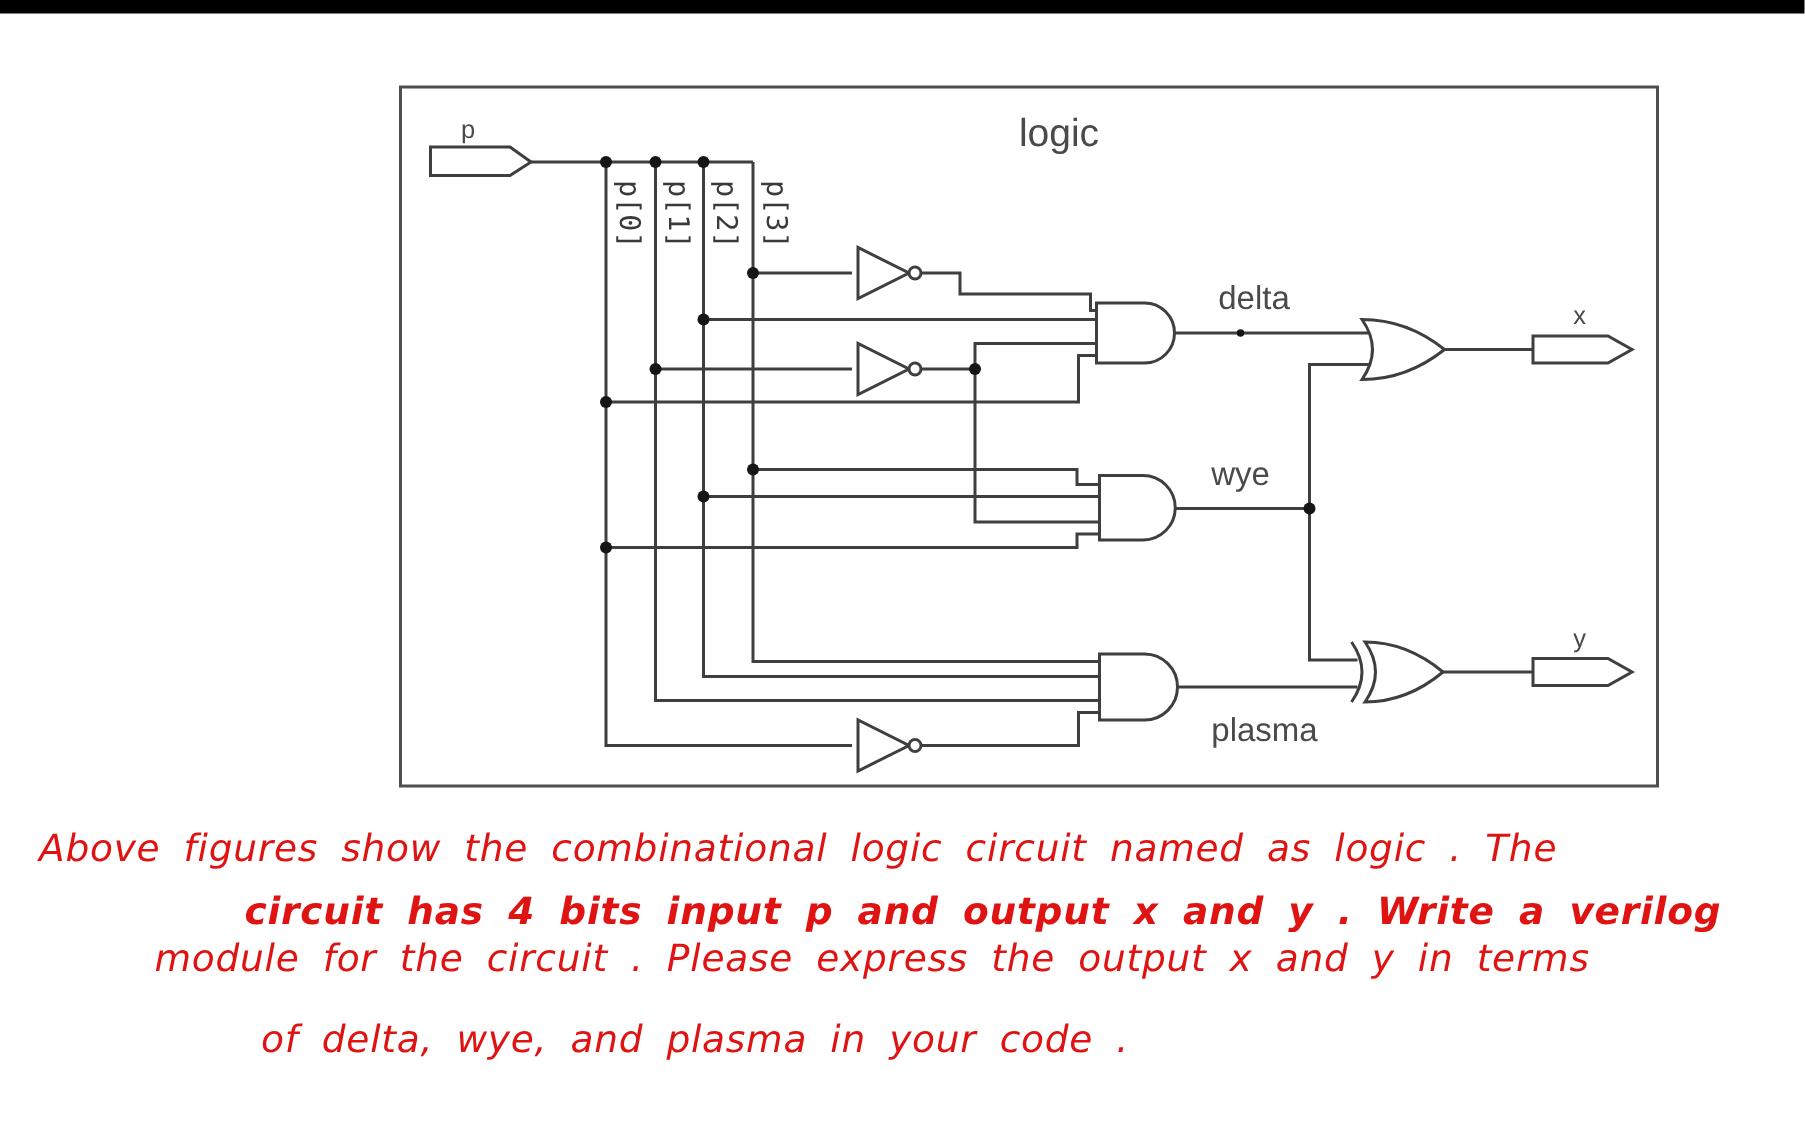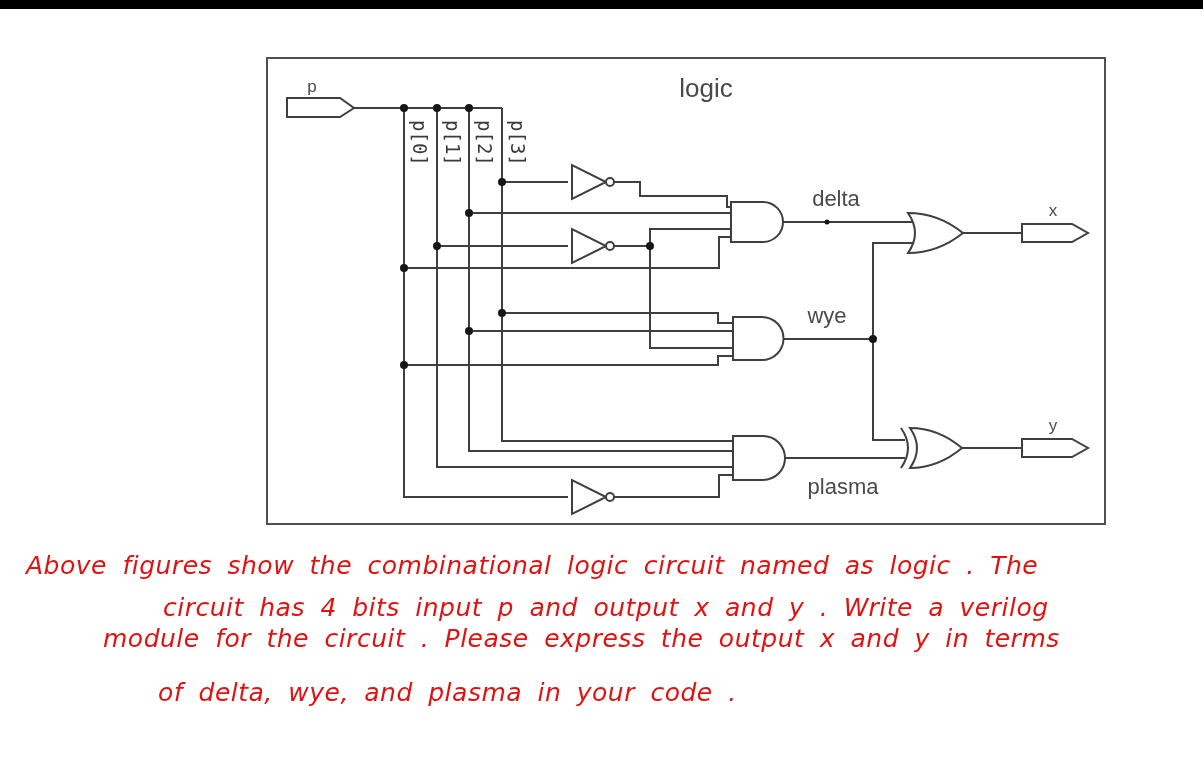--- a/index.html
+++ b/index.html
@@ -14,23 +14,23 @@
   svg .dot{fill:#161616;stroke:none;}
   svg text{font-family:"Liberation Sans", sans-serif;fill:#4a4a4a;}
   svg text.bitlabel{font-family:"DejaVu Sans Mono", monospace;fill:#3a3a3a;font-size:19px;}
   svg text.netlabel{font-size:22px;}
   svg text.portlabel{font-size:17px;}
   svg text.modlabel{font-size:26px;}
   .note-line{position:absolute;color:#e01313;font-family:"DejaVu Sans", sans-serif;
              font-style:italic;font-size:25px;white-space:nowrap;word-spacing:7px;
              letter-spacing:0.5px;}
   .nl1{left:26px;top:551px;}
-  .nl2{left:163px;top:593px;}
+  .nl2{left:163px;top:593px;font-weight:bold;}
   .nl3{left:103px;top:624px;}
-  .nl4{left:158px;top:678px;}
+  .nl4{left:174px;top:678px;}
 </style>
 </head>
 <body>
 
 <div class="topbar"></div>
 
 <div class="diagram-wrap">
 <svg width="1203" height="540" viewBox="0 0 1203 540">
 
   <rect x="267" y="58" width="838" height="466" fill="none" stroke="#4f4f4f" stroke-width="2"></rect>

